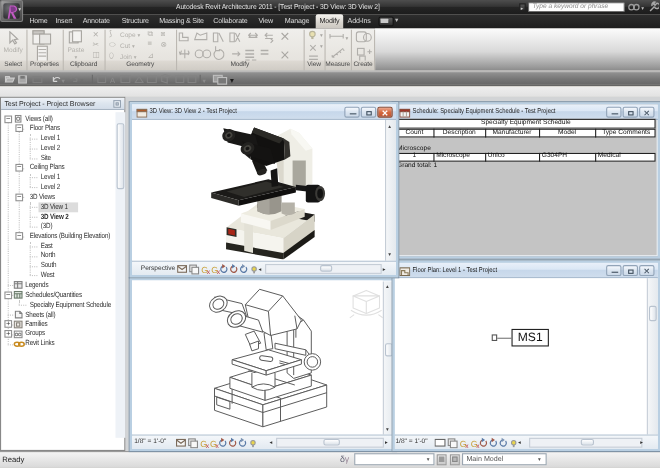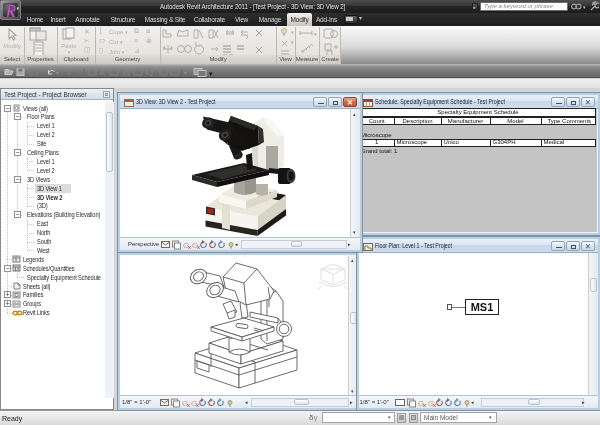--- a/index.html
+++ b/index.html
@@ -616,21 +616,21 @@
 
 <div class="win" id="fplan" style="left:357px; top:237px; width:243px; height:173px; z-index:3;">
   <div class="wtitle">
       <span style="position:absolute;left:16px;transform:scaleX(0.82);transform-origin:0 50%;white-space:nowrap;">Floor Plan: Level 1 - Test Project</span>
 <svg style="position:absolute;left:4px;top:3px;" width="10" height="9">
         <rect x="0.5" y="1.5" width="9" height="7" fill="#f0ece4" stroke="#7a6a50"></rect>
         <path d="M2 8 L2 4 L5 4 L5 6 L8 6 L8 8" fill="none" stroke="#8a7a5a"></path>
       </svg>
     </div>
   <div class="wbtns"><span class="wb"><span class="g-min"></span></span><span class="wb"><span class="g-max"></span></span><span class="wb"><span class="g-x2">✕</span></span></div>
-  <div class="abs" id="fpart" style="left:0;top:14px;right:10px;bottom:13px;background:#fff;font-weight:bold;">
+  <div class="abs" id="fpart" style="left:0;top:14px;right:10px;bottom:13px;background:#fff;">
     <div class="abs" style="left:88px;top:51px;width:5px;height:6px;border:1px solid #555;background:#fff;"></div>
     <div class="abs" style="left:93px;top:53.5px;width:13px;height:1px;background:#777;"></div>
     <div class="abs" style="left:106px;top:46px;width:34px;height:16px;border:1px solid #222;background:#fff;font-size:11px;text-align:center;line-height:15px;color:#111;">MS1</div>
   </div>
   <div class="vscroll">
       <div class="abs" style="left:1px;top:25px;width:7px;height:14px;background:linear-gradient(90deg,#fff,#dde3ea);border:1px solid #b9c3cf;border-radius:2px;"></div>
     </div>
   <div class="viewbar">
     <span style="position:absolute;left:0.5px;top:3px;font-size:6px;">1/8" = 1'-0"</span>
     <span style="position:absolute;left:36px;top:1px;"><svg width="78" height="11" viewBox="0 0 78 11">

